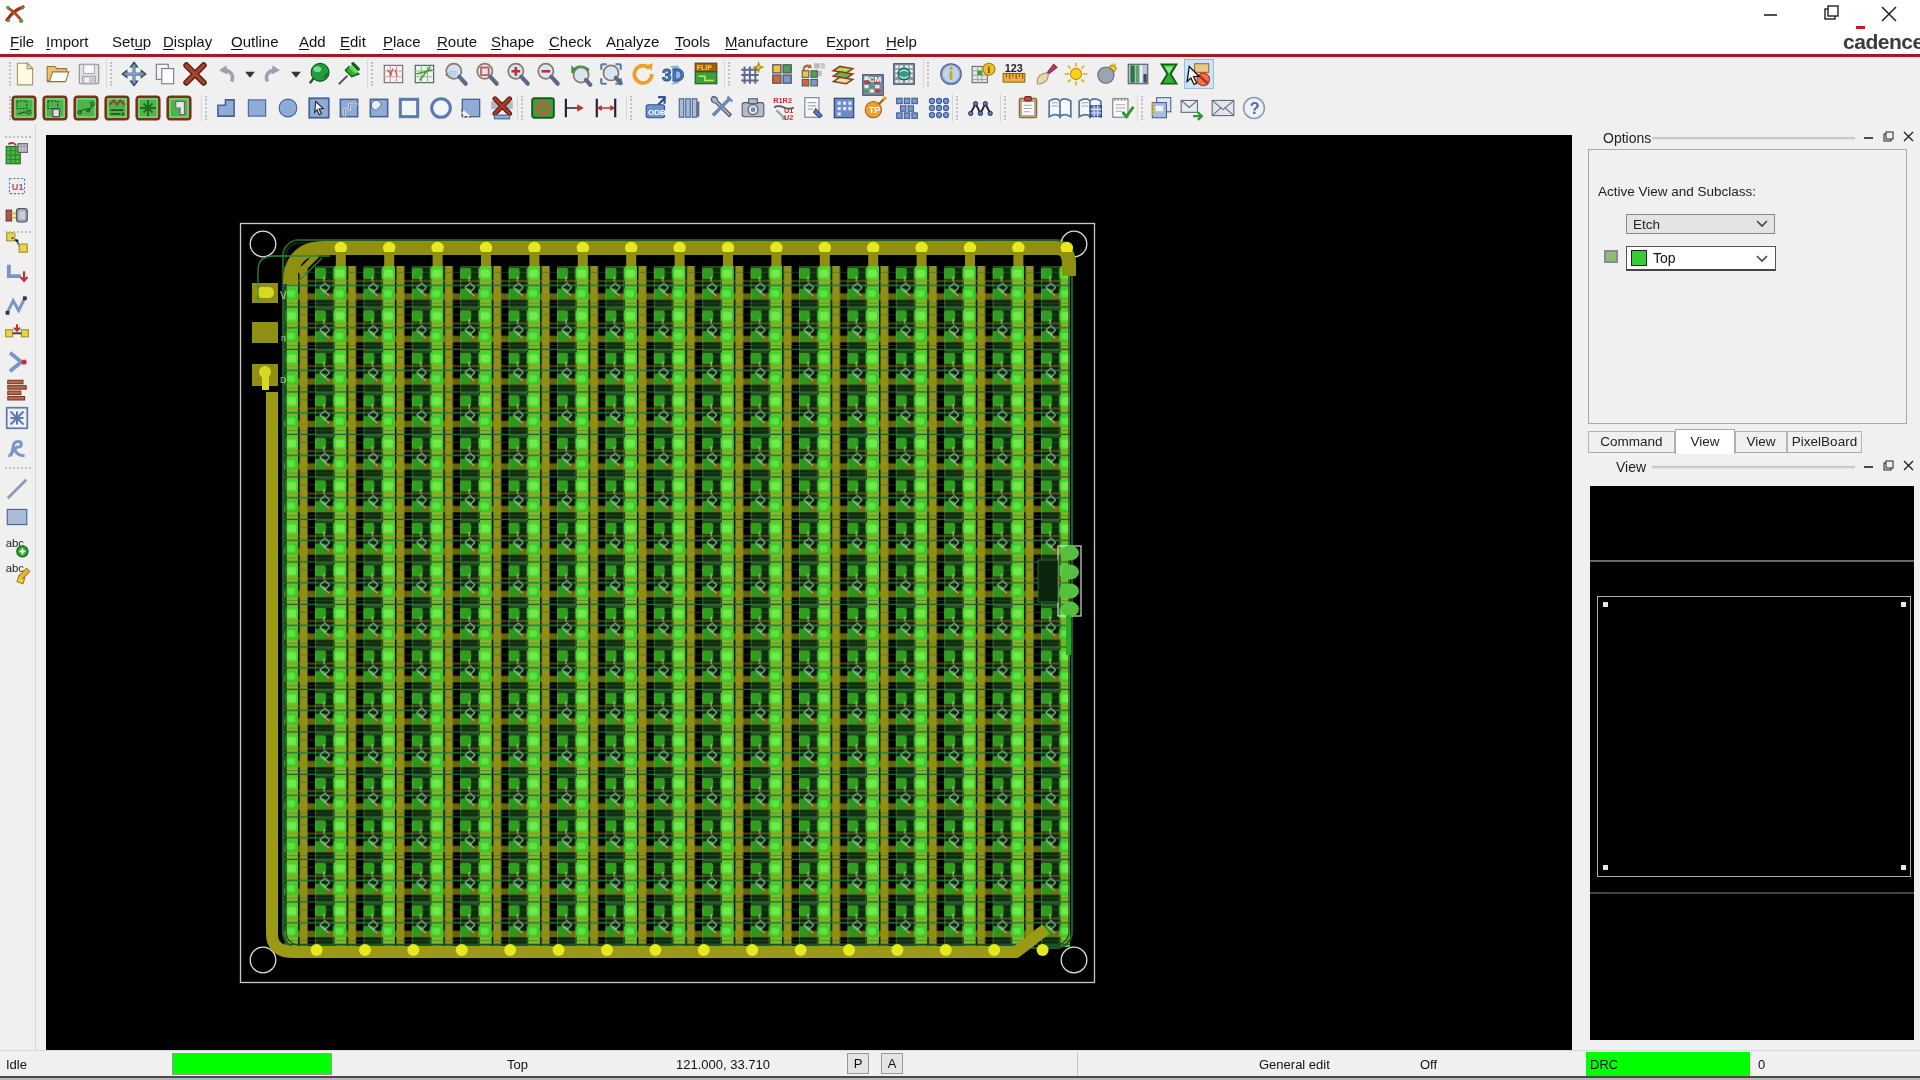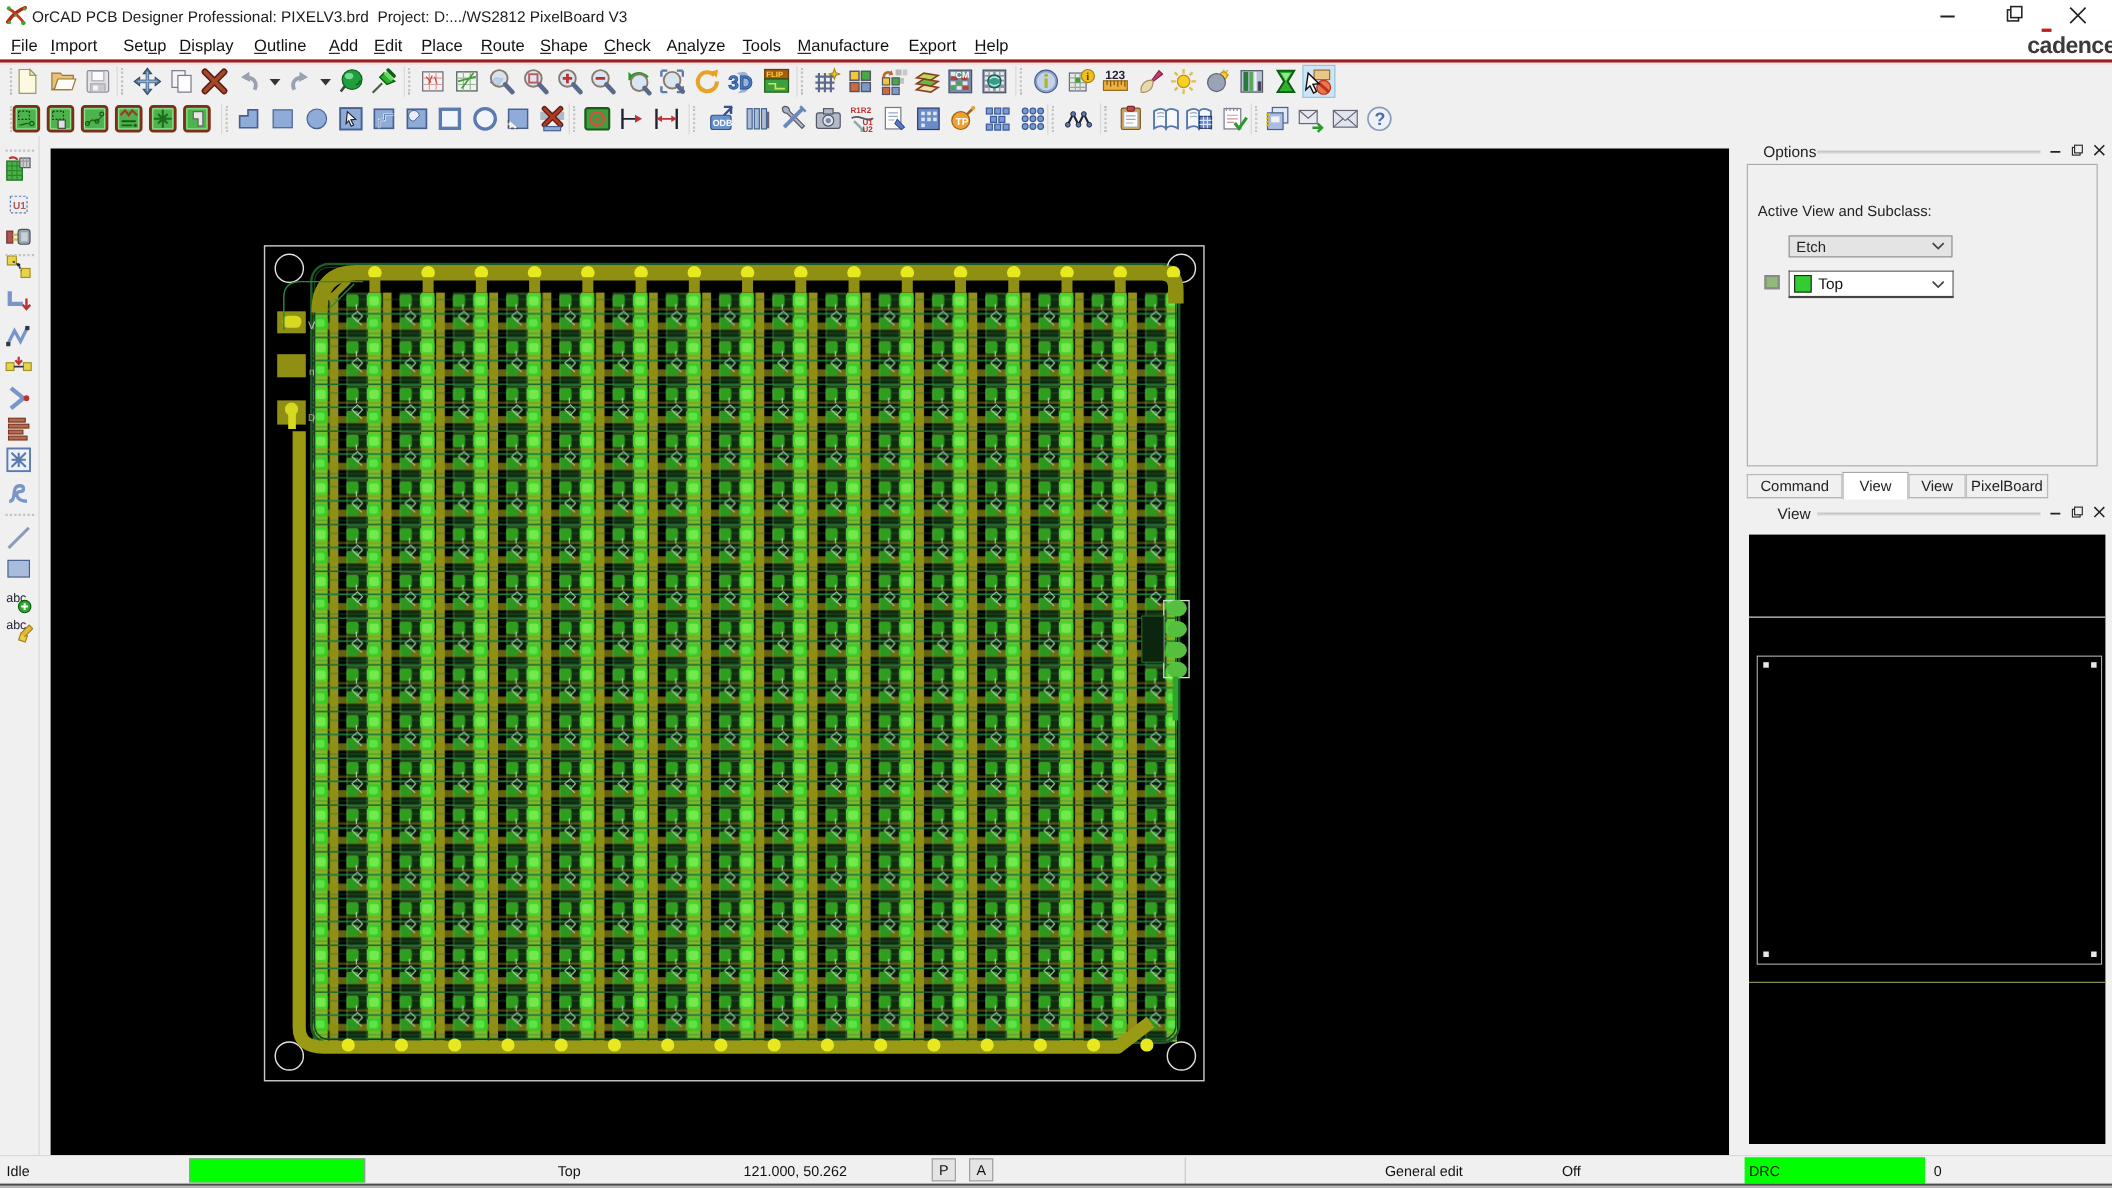--- a/index.html
+++ b/index.html
@@ -14,21 +14,20 @@
 <div class="abs" style="left:0;top:0;width:1920px;height:28px;background:#ffffff"></div>
 <svg class="abs" style="left:5px;top:4px" width="20" height="20" viewBox="0 0 20 20">
 <path d="M2 16C6 10 12 5 18 3" stroke="#b02818" stroke-width="3.2" fill="none" stroke-linecap="round"></path>
 <path d="M3 4c4 2 9 7 14 13" stroke="#c83820" stroke-width="2.6" fill="none" stroke-linecap="round"></path>
 <circle cx="3" cy="3.5" r="1.8" fill="#2fae2f"></circle>
       <circle cx="17.5" cy="4" r="1.6" fill="#2fae2f"></circle>
 <circle cx="3.5" cy="16.5" r="1.6" fill="#2fae2f"></circle>
       <circle cx="16" cy="17" r="1.9" fill="#2fae2f"></circle>
 <circle cx="9" cy="10" r="1.3" fill="#2fae2f"></circle>
     </svg>
-<div class="t" style="left:29px;top:6.5px;font-size:14px;color:#1c1c1c">OrCAD PCB Designer Professional: PIXELV3.brd&nbsp; Project: D:.../WS2812 PixelBoard V3</div>
 <svg class="abs" style="left:1762px;top:4px" width="150" height="20" viewBox="0 0 150 20">
       <path d="M2 11h13" stroke="#222" stroke-width="1.6"></path>
       <rect x="63" y="5" width="10" height="10" fill="none" stroke="#222" stroke-width="1.4"></rect>
       <rect x="66" y="2" width="10" height="10" fill="#fff" stroke="#222" stroke-width="1.4"></rect>
       <path d="M120 3l14 14M134 3l-14 14" stroke="#222" stroke-width="1.5"></path>
     </svg>
 <div class="abs" style="left:0;top:28px;width:1920px;height:28px;background:#ffffff"></div>
 <div class="t" style="left:10px;top:33px;font-size:15px;color:#111"><u>F</u>ile</div>
 <div class="t" style="left:46px;top:33px;font-size:15px;color:#111"><u>I</u>mport</div>
 <div class="t" style="left:112px;top:33px;font-size:15px;color:#111">Set<u>u</u>p</div>
@@ -184,21 +183,21 @@
           <rect x="11" y="9" width="6" height="6" fill="#48a848"></rect>
           <rect x="3" y="17" width="6" height="6" fill="#d06838"></rect>
           <rect x="11" y="17" width="6" height="6" fill="#7a9ac8"></rect>
         </g>
       </svg></div>
 <div class="ic" style="left:829.5px;top:61.0px;width:26px;height:26px"><svg width="26" height="26" viewBox="0 0 24 24">
         <path d="M3 9l6-4 12 2-6 4z" fill="#b8d858" stroke="#8a4020" stroke-width="1.4"></path>
         <path d="M3 14l6-4 12 2-6 4z" fill="#68b848" stroke="#8a4020" stroke-width="1.4"></path>
         <path d="M3 19l6-4 12 2-6 4z" fill="#e8e0a8" stroke="#8a4020" stroke-width="1.4"></path>
       </svg></div>
-<div class="ic" style="left:860.0px;top:61.0px;width:26px;height:26px"><svg width="26" height="26" viewBox="0 0 24 24">
+<div class="ic" style="left:860.0px;top:72px;width:26px;height:26px"><svg width="26" height="26" viewBox="0 0 24 24">
         <rect x="2.5" y="2.5" width="19" height="19" fill="#7a8aa8" stroke="#44506a"></rect>
         <g fill="#e8e8e8">
           <rect x="4" y="4" width="4" height="3.4"></rect>
           <rect x="4" y="12" width="4" height="3"></rect>
           <rect x="14" y="12" width="4" height="3"></rect>
           <rect x="9" y="16" width="4" height="3"></rect>
         </g>
         <g fill="#b84030">
           <rect x="4" y="8" width="6" height="3"></rect>
           <rect x="13" y="8" width="5" height="3"></rect>
@@ -753,21 +752,21 @@
       <rect x="7.5" y="110.5" width="313" height="280" fill="none" stroke="#b0b0b0" stroke-width="1"></rect>
       <rect x="13" y="116" width="5" height="5" fill="#e8e8e8"></rect>
       <rect x="311" y="116" width="5" height="5" fill="#e8e8e8"></rect>
       <rect x="13" y="379" width="5" height="5" fill="#e8e8e8"></rect>
       <rect x="311" y="379" width="5" height="5" fill="#e8e8e8"></rect>
     </svg>
 <div class="abs" style="left:0;top:1050px;width:1920px;height:30px;background:#f0f0f0;border-top:1px solid #d8d8d8"></div>
 <div class="t" style="left:6px;top:1057px;font-size:13px;color:#111">Idle</div>
 <div class="abs" style="left:172px;top:1053px;width:160px;height:22px;background:#00ff00;border:1px solid #9a9a9a"></div>
 <div class="t" style="left:507px;top:1057px;font-size:13px;color:#111">Top</div>
-<div class="t" style="left:676px;top:1057px;font-size:13px;color:#111">121.000, 50.262</div>
+<div class="t" style="left:676px;top:1057px;font-size:13px;color:#111">121.000, 33.710</div>
 <div class="abs" style="left:847px;top:1053px;width:22px;height:21px;background:#e4e4e4;border:1px solid #999;text-align:center;font-size:13px;color:#111;line-height:19px">P</div>
 <div class="abs" style="left:881px;top:1053px;width:22px;height:21px;background:#e4e4e4;border:1px solid #999;text-align:center;font-size:13px;color:#111;line-height:19px">A</div>
 <div class="abs" style="left:1077px;top:1052px;width:1px;height:26px;background:#c8c8c8"></div>
 <div class="t" style="left:1259px;top:1057px;font-size:13px;color:#111">General edit</div>
 <div class="t" style="left:1420px;top:1057px;font-size:13px;color:#111">Off</div>
 <div class="abs" style="left:1586px;top:1052px;width:164px;height:24px;background:#00ff00"></div>
 <div class="t" style="left:1590px;top:1057px;font-size:13px;color:#111">DRC</div>
 <div class="t" style="left:1758px;top:1057px;font-size:13px;color:#111">0</div>
 <div class="abs" style="left:0;top:1076px;width:1920px;height:2px;background:#4a4a4a"></div>
 <div class="abs" style="left:0;top:1078px;width:1920px;height:2px;background:#b8b8b8"></div>

